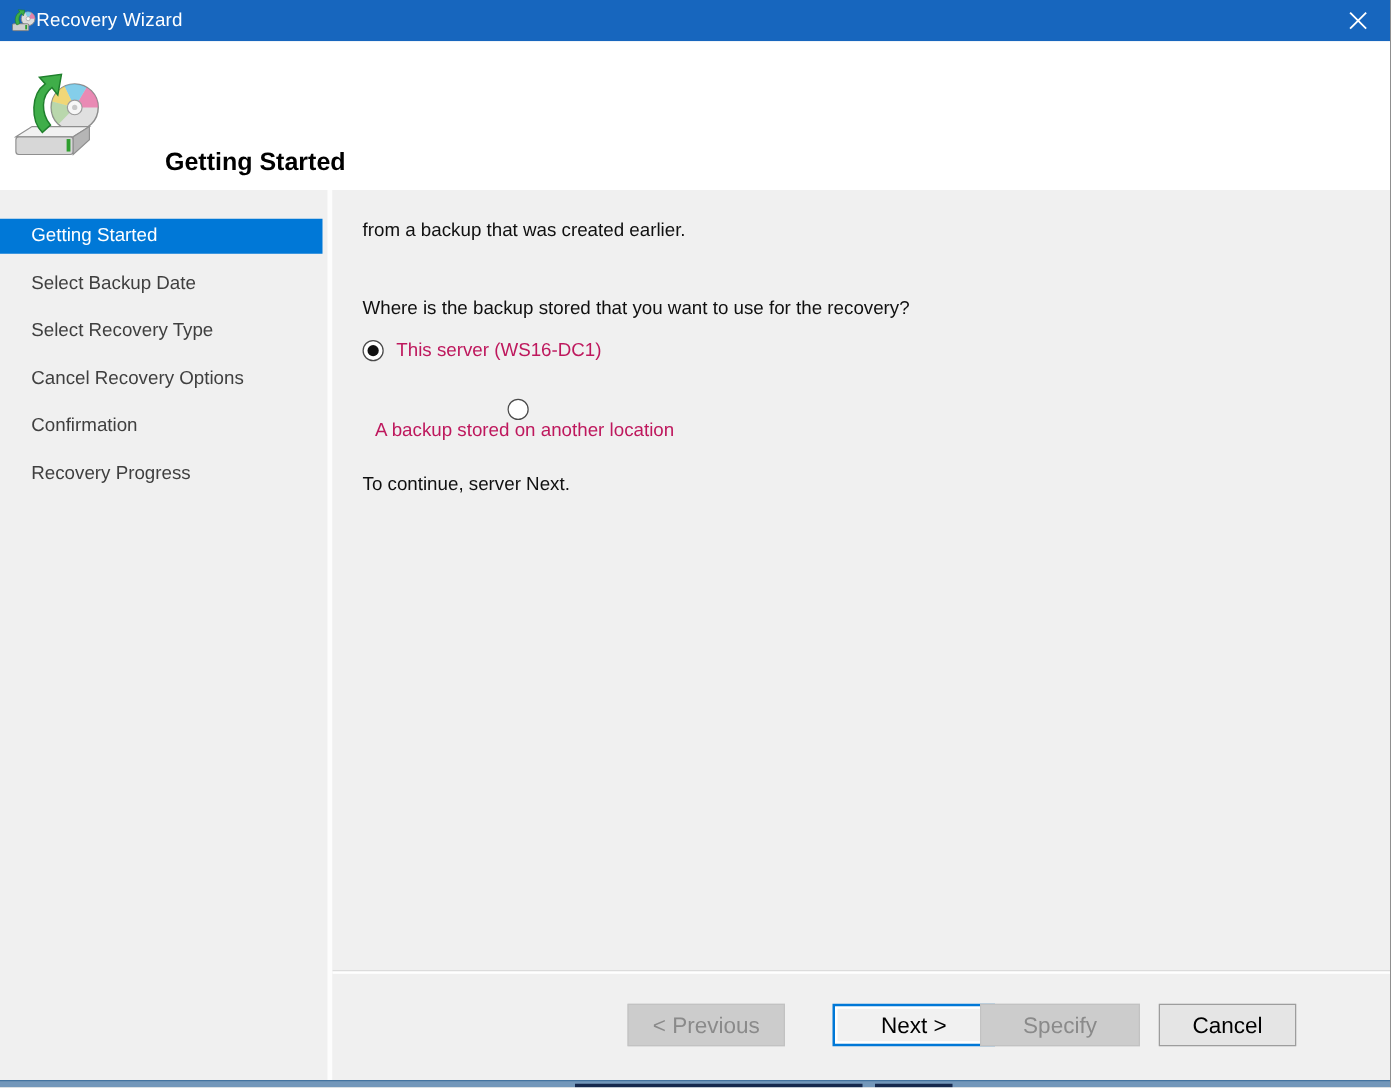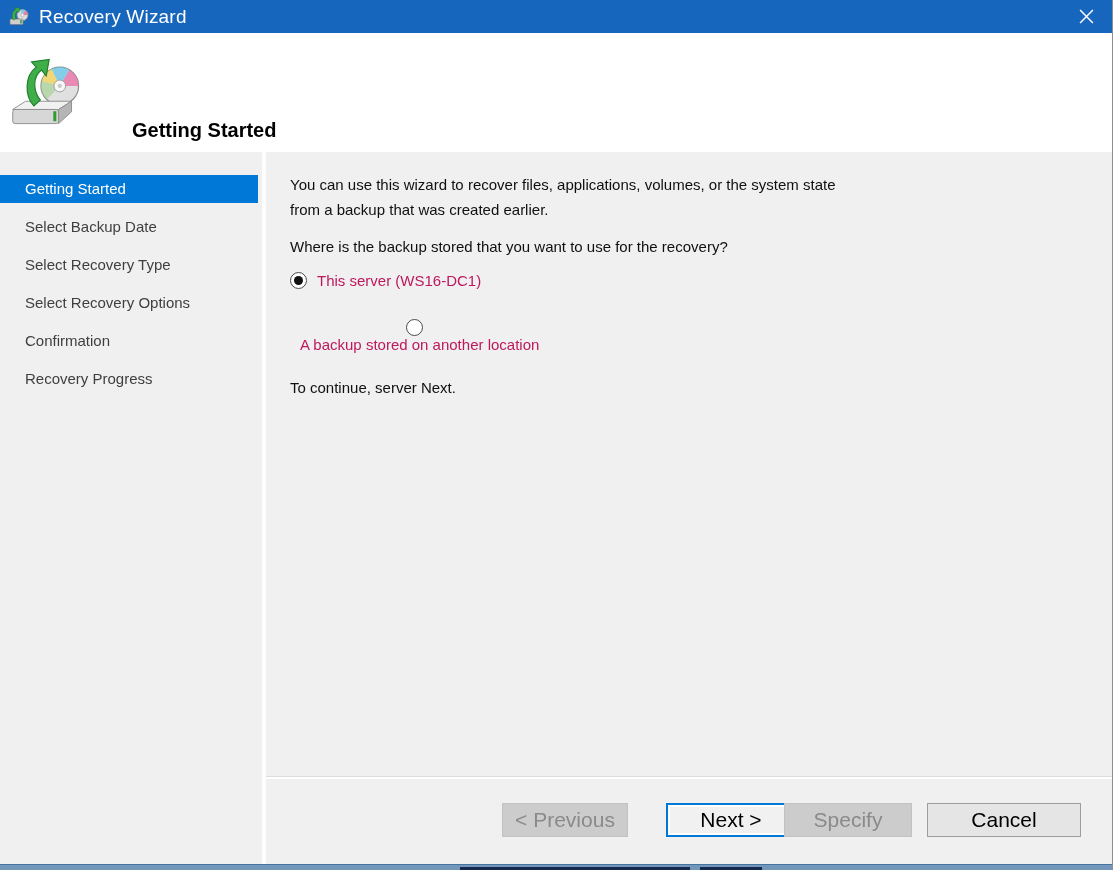--- a/index.html
+++ b/index.html
@@ -14,21 +14,21 @@
     border-right:1px solid #8f8f8f;
   }
   
   .titlebar{
     position:absolute;left:0;top:0;right:0;height:33px;
     background:var(--titlebar,#1766be);
     display:flex;align-items:center;
     color:#fff;
   }
   .titlebar .app-icon{margin-left:9px;width:20px;height:20px;flex:0 0 auto;}
-  .titlebar .title{margin-left:10px;font-size:19px;letter-spacing:.2px;}
+  .titlebar .title{font-size:15px;letter-spacing:.2px;}
   .close-btn{
     position:absolute;right:0;top:0;width:52px;height:33px;
     display:flex;align-items:center;justify-content:center;
     cursor:default;
   }
   
   .header{
     position:absolute;left:0;top:33px;right:0;height:119px;
     background:var(--header_bg,#ffffff);
   }
@@ -64,29 +64,29 @@
     content:"";position:absolute;left:3px;top:3px;width:9px;height:9px;
     border-radius:50%;background:#111;
   }
   .option .option-label{margin-left:10px;font-size:15px;color:#be185d;white-space:nowrap;}
   .instruction{top:227px;}
   
   .separator-h{position:absolute;left:266px;right:0;top:776px;height:3px;background:#fff;border-top:1px solid #dcdcdc;}
   .btn{
     position:absolute;top:803px;height:34px;
     font-family:"Liberation Sans","DejaVu Sans",sans-serif;
-    font-size:21px;color:#000;
+    font-size:18px;color:#000;
     background:var(--button_bg,#e5e5e5);
     border:1px solid var(--button_border,#9d9d9d);
     padding:0;
   }
   .btn.prev{left:502px;width:126px;}
   .btn.next{left:638px;width:130px;}
   .btn.recover{left:784px;width:128px;}
-  .btn.cancel{left:927px;width:154px;}
+  .btn.cancel{left:927px;width:110px;}
   .btn:disabled{
     background:var(--disabled_bg,#cccccc);
     border-color:#c2c2c2;
     color:var(--disabled_text,#8a8a8a);
   }
   .btn.focused{
     border:2px solid var(--accent,#0078d7);
     box-shadow:inset 0 0 0 2px #ffffff;
     background:#f1f1f1;
     margin-left:28px;
@@ -146,30 +146,29 @@
       </svg>
     </span>
     <div class="page-title">Getting Started</div>
   </div>
 
   <div class="sidebar">
     <ul class="steps">
       <li class="step active">Getting Started</li>
       <li class="step">Select Backup Date</li>
       <li class="step">Select Recovery Type</li>
-      <li class="step">Select Recovery Options</li>
+      <li class="step">Cancel Recovery Options</li>
       <li class="step">Confirmation</li>
       <li class="step">Recovery Progress</li>
     </ul>
   </div>
   <div class="divider-v"></div>
 
   <div class="content">
     <div class="txt intro">
-      <div>You can use this wizard to recover files, applications, volumes, or the system state</div>
       <div>from a backup that was created earlier.</div>
     </div>
     <div class="txt question">Where is the backup stored that you want to use for the recovery?</div>
 
     <div class="option opt0" role="radio" aria-checked="true">
       <span class="radio selected"></span>
       <span class="option-label">This server (WS16-DC1)</span>
     </div>
     <div class="option opt1" role="radio" aria-checked="false">
       <span class="radio"></span>

